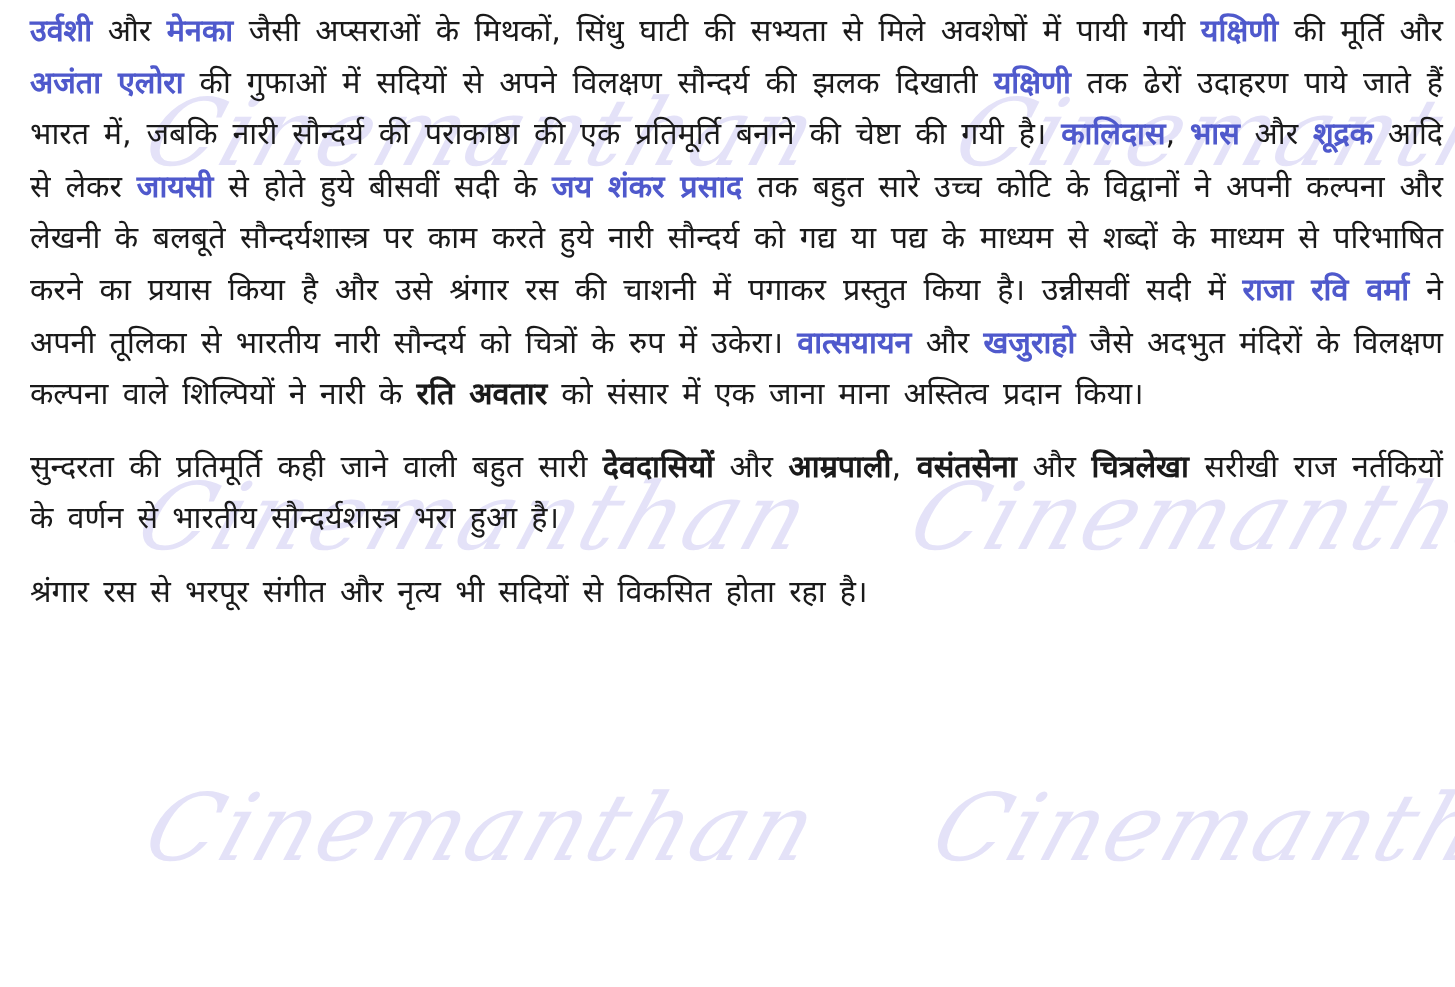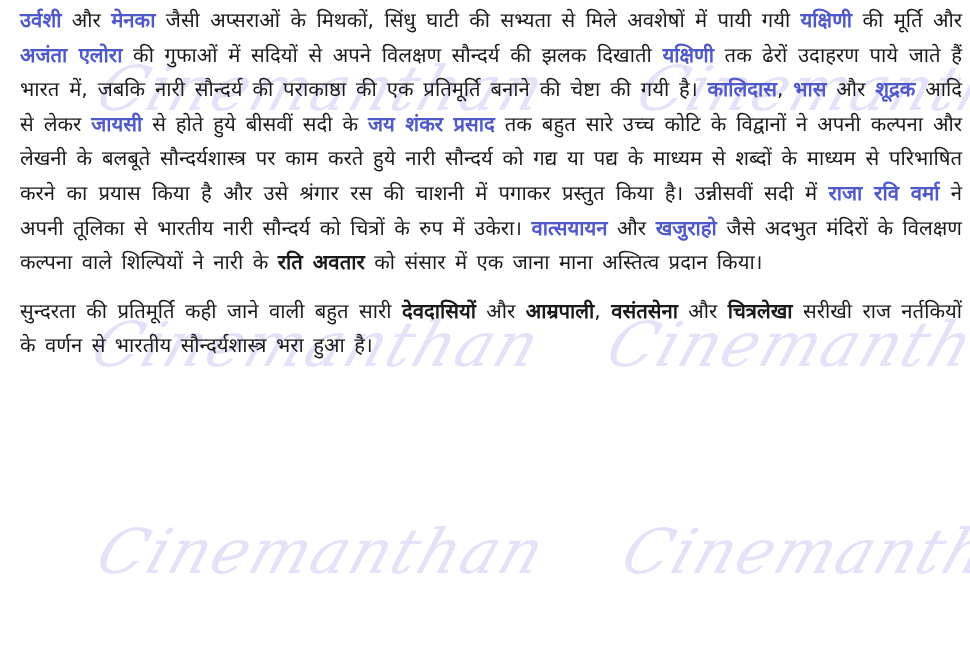--- a/index.html
+++ b/index.html
@@ -38,13 +38,14 @@
 <div class="watermark" style="left:100px; top:52px;">Cinemanthan</div>
 <div class="watermark" style="left:640px; top:52px;">Cinemanthan</div>
 <div class="watermark" style="left:95px; top:308px;">Cinemanthan</div>
 <div class="watermark" style="left:610px; top:308px;">Cinemanthan</div>
 <div class="watermark" style="left:100px; top:515px;">Cinemanthan</div>
 <div class="watermark" style="left:625px; top:515px;">Cinemanthan</div>
 
 <div class="content">
   <p><span class="hl">उर्वशी</span><span> और </span><span class="hl">मेनका</span><span> जैसी अप्सराओं के मिथकों, सिंधु घाटी की सभ्यता से मिले अवशेषों में पायी गयी </span><span class="hl">यक्षिणी</span><span> की मूर्ति और </span><span class="hl">अजंता एलोरा</span><span> की गुफाओं में सदियों से अपने विलक्षण सौन्दर्य की झलक दिखाती </span><span class="hl">यक्षिणी</span><span> तक ढेरों उदाहरण पाये जाते हैं भारत में, जबकि नारी सौन्दर्य की पराकाष्ठा की एक प्रतिमूर्ति बनाने की चेष्टा की गयी है। </span><span class="hl">कालिदास</span><span>, </span><span class="hl">भास</span><span> और </span><span class="hl">शूद्रक</span><span> आदि से लेकर </span><span class="hl">जायसी</span><span> से होते हुये बीसवीं सदी के </span><span class="hl">जय शंकर प्रसाद</span><span> तक बहुत सारे उच्च कोटि के विद्वानों ने अपनी कल्पना और लेखनी के बलबूते सौन्दर्यशास्त्र पर काम करते हुये नारी सौन्दर्य को गद्य या पद्य के माध्यम से शब्दों के माध्यम से परिभाषित करने का प्रयास किया है और उसे श्रंगार रस की चाशनी में पगाकर प्रस्तुत किया है। उन्नीसवीं सदी में </span><span class="hl">राजा रवि वर्मा</span><span> ने अपनी तूलिका से भारतीय नारी सौन्दर्य को चित्रों के रुप में उकेरा। </span><span class="hl">वात्सयायन</span><span> और </span><span class="hl">खजुराहो</span><span> जैसे अदभुत मंदिरों के विलक्षण कल्पना वाले शिल्पियों ने नारी के </span><span class="bd">रति अवतार</span><span> को संसार में एक जाना माना अस्तित्व प्रदान किया।</span></p>
   <p><span>सुन्दरता की प्रतिमूर्ति कही जाने वाली बहुत सारी </span><span class="bd">देवदासियों</span><span> और </span><span class="bd">आम्रपाली</span><span>, </span><span class="bd">वसंतसेना</span><span> और </span><span class="bd">चित्रलेखा</span><span> सरीखी राज नर्तकियों के वर्णन से भारतीय सौन्दर्यशास्त्र भरा हुआ है।</span></p>
+  <p><span>श्रंगार रस से भरपूर संगीत और नृत्य भी सदियों से विकसित होता रहा है।</span></p>
 </div>
 
 </body></html>

